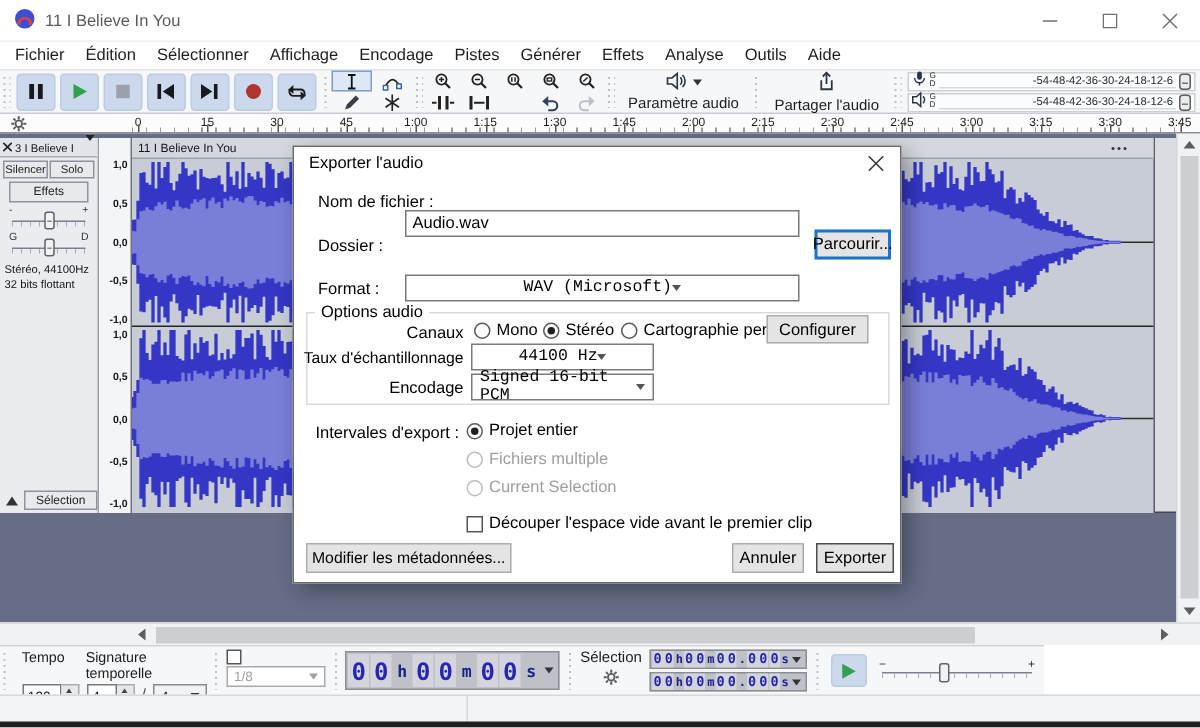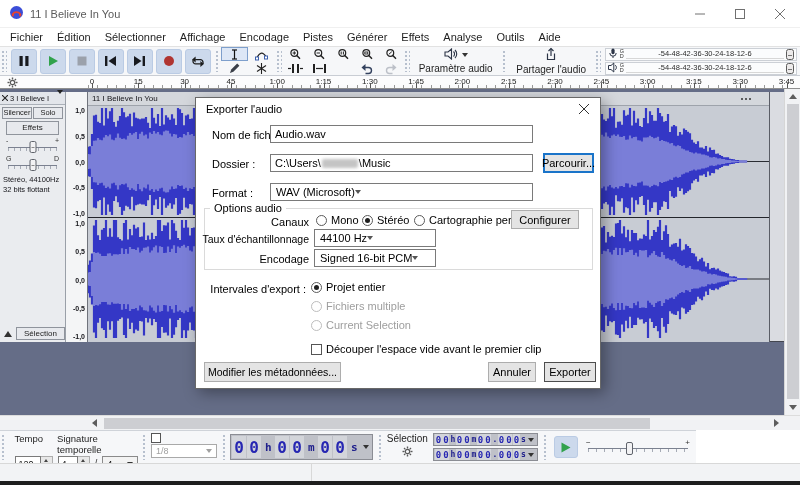--- a/index.html
+++ b/index.html
@@ -28,21 +28,21 @@
   .tool { display:flex; align-items:center; justify-content:center; height:14px; }
   .tool.selected { background:#dde7f6; border:1px solid #7e9fcc; }
   .editbar { display:grid; grid-template-columns:repeat(5,24px); grid-auto-rows:14px; align-content:center; }
   .ebtn { display:flex; align-items:center; justify-content:center; height:14px; }
   .setup-btn, .share-btn { display:flex; flex-direction:column; align-items:center; justify-content:center; padding:0 8px; gap:1px; }
   .setup-top { display:flex; align-items:center; gap:4px; }
   .tb-label { font-size:10px; color:#1e1e1e; white-space:nowrap; }
   .meters { display:flex; flex-direction:column; justify-content:center; gap:1px; padding:0 3px; }
   .meter { display:flex; align-items:center; height:13px; border:1px solid #ccd0d6; background:#fbfcfd; padding:0 2px; gap:2px; }
   .gd { display:flex; flex-direction:column; font-size:5.5px; line-height:1; color:#333; }
-  .meter-scale { display:flex; justify-content:center; width:158px; font-size:7.5px; color:#2a2a2a; padding:0 2px; border-bottom:1px solid #d7d7d7; }
+  .meter-scale { display:flex; justify-content:flex-end; width:158px; font-size:7.5px; color:#2a2a2a; padding:0 2px; border-bottom:1px solid #d7d7d7; }
   .fader-thumb { width:8px; height:11px; border:1px solid #5c5c5c; border-radius:2.5px; background:#eceaea; position:relative; }
   .fader-thumb::after { content:""; position:absolute; left:1px; right:1px; top:5px; height:1px; background:#777; }
 
   
   .ruler { position:absolute; top:76px; left:0; width:800px; height:13px; background:#fcfcfd; border-bottom:1px solid #8f8f8f; font-size:8px; color:#1c1c1c; overflow:hidden; }
   .ruler-label { position:absolute; top:1px; transform:translateX(-50%); }
   .ruler-tick { position:absolute; bottom:0; width:1px; height:5px; background:#555; }
   .minor-ticks { position:absolute; left:88px; right:14px; bottom:0; height:3px; background:repeating-linear-gradient(90deg,#9a9a9a 0 1px, transparent 1px 9.26px); }
 
   
@@ -136,21 +136,21 @@
   .status-cell1 { width:378px; padding:0 12px; border-right:1px solid #d8d8d8; height:100%; display:flex; align-items:center; }
   .status-cell2 { width:312px; border-right:1px solid #d8d8d8; height:100%; }
   .bottom-strip { position:absolute; top:481px; left:0; width:800px; height:4px; background:#1e1e1e; }
 
   
   .dialog { position:absolute; left:195px; top:97px; width:406px; height:292px; background:#fff; border:1px solid #686868; box-shadow:4px 4px 14px rgba(0,0,0,.35); z-index:30; font-size:11px; color:#000; }
   .dlg-title { position:absolute; top:0; left:0; right:0; height:22px; display:flex; align-items:center; padding-left:10px; font-size:11px; }
   .dlg-close { position:absolute; right:0; top:0; width:32px; height:22px; display:flex; align-items:center; justify-content:center; }
   .dlabel { position:absolute; white-space:nowrap; }
   .dinput { position:absolute; border:1px solid #7a7a7a; background:#fff; height:18px; display:flex; align-items:center; padding:0 4px; overflow:hidden; white-space:nowrap; }
-  .dselect { position:absolute; border:1px solid #7a7a7a; background:#fff; height:18px; display:flex; align-items:center; justify-content:flex-start; padding:0 5px; }
+  .dselect { position:absolute; border:1px solid #7a7a7a; background:#fff; height:18px; display:flex; align-items:center; justify-content:center; padding:0 5px;font-family:Liberation Mono, monospace; }
   .dselect .caret { border-top-color:#555; }
   .dbtn { position:absolute; border:1px solid #adadad; background:#e4e4e4; display:flex; align-items:center; justify-content:center; height:20px; color:#000; }
   .blur-box { display:inline-block; width:36px; height:9px; background:#c4c4c4; filter:blur(1.6px); margin:0 1px; border-radius:2px; }
   .groupbox { position:absolute; left:8px; top:110px; width:389px; height:62px; border:1px solid #dadada; }
   .group-label { position:absolute; left:14px; top:104px; background:#fff; padding:0 4px; }
   .radio-row { position:absolute; display:flex; align-items:center; gap:4px; }
   .radio { width:11px; height:11px; border:1px solid #5a5a5a; border-radius:50%; background:#fff; position:relative; flex:none; }
   .radio.checked::after { content:""; position:absolute; inset:2px; background:#1f1f1f; border-radius:50%; }
   .radio.disabled { border-color:#bdbdbd; }
   .dis-text { color:#9e9e9e; }
@@ -708,28 +708,23 @@
   <div class="dialog">
     <div class="dlg-title">Exporter l'audio</div>
     <div class="dlg-close">
         <svg width="10" height="10">
           <line x1="0" y1="0" x2="10" y2="10" stroke="#333" stroke-width="1"></line>
           <line x1="10" y1="0" x2="0" y2="10" stroke="#333" stroke-width="1"></line>
         </svg>
       </div>
 
     <span class="dlabel" style="left:16px; top:31px;">Nom de fichier :</span>
-    <div class="dinput" style="left:74px; top:27px; width:263px;">Audio.wav</div>
+    <div class="dinput" style="left:74px; top:42px; width:263px;">Audio.wav</div>
 
     <span class="dlabel" style="left:16px; top:60px;">Dossier :</span>
-    <div class="dinput" style="left:74px; top:56px; width:263px;">
-      <span>C:\Users\</span>
-        <span class="blur-box"></span>
-        <span>\Music</span>
-    </div>
     <div class="dbtn" style="left:347px; top:55px; width:51px; border:2px solid #1a74c9;">Parcourir...</div>
 
     <span class="dlabel" style="left:16px; top:89px;">Format :</span>
     <div class="dselect" style="left:74px; top:85px; width:263px;">
       <span>WAV (Microsoft)</span>
       <span class="caret"></span>
     </div>
 
     <div class="groupbox"></div>
     <span class="group-label">Options audio</span>

